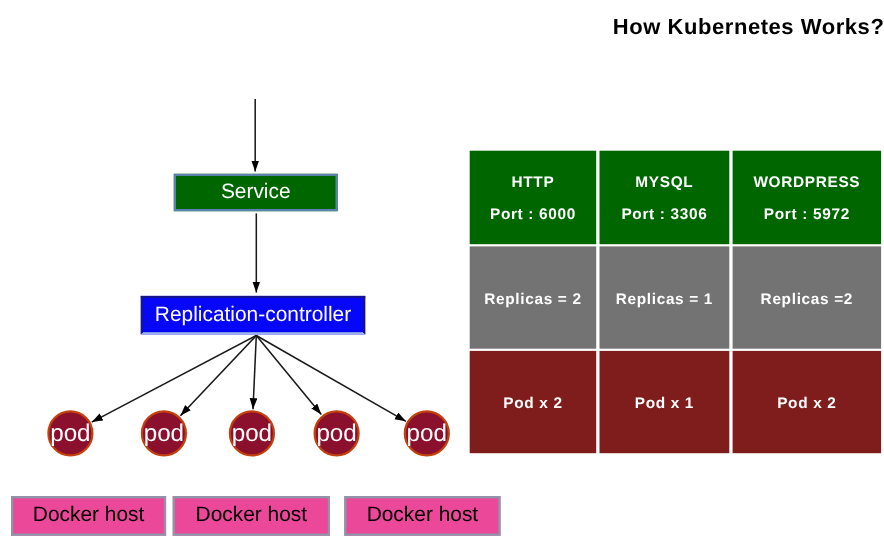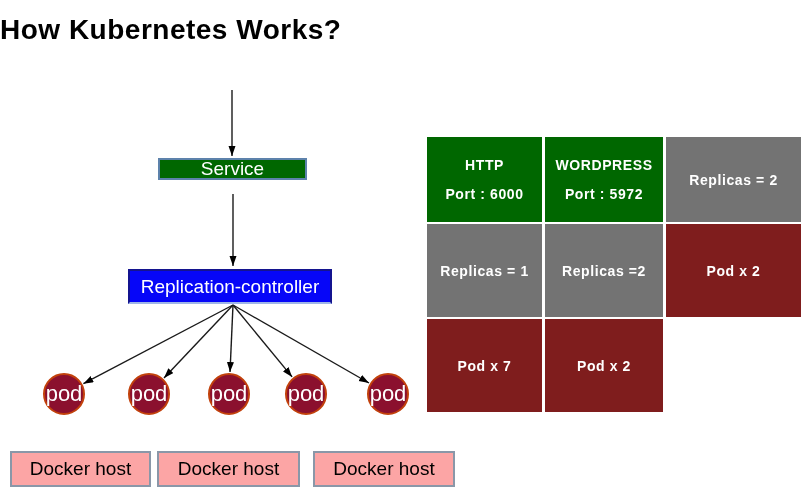--- a/index.html
+++ b/index.html
@@ -2,45 +2,45 @@
 <html><head>
 <meta charset="utf-8">
 <style>
   html,body{margin:0;padding:0;background:#fff;}
   .stage{
     position:relative;width:804px;height:491px;background:#ffffff;
     font-family:"Liberation Sans",sans-serif;overflow:hidden;
   }
   .title{
     position:absolute;top:14px;left:0;width:100%;
-    text-align:left;font-size:28px;font-weight:bold;color:#000;
+    text-align:right;font-size:20px;font-weight:bold;color:#000;
     letter-spacing:0.5px;margin:0;
   }
   svg.arrows{position:absolute;left:0;top:0;width:804px;height:491px;}
 
   .node{
     position:absolute;display:flex;align-items:center;justify-content:center;
     box-sizing:border-box;color:#fff;
   }
   .service-box{
-    left:158px;top:158px;width:149px;height:22px;
+    left:158px;top:158px;width:149px;height:34px;
     background:#006700;border:2px solid #5d82ab;font-size:19px;
   }
   .rc-box{
     left:128px;top:269px;width:204px;height:35px;
     background:#0606f8;border:2px solid #14148f;border-bottom-color:#9fb6e8;
     font-size:19px;
   }
   .pod{
     width:42px;height:42px;border-radius:50%;
     background:#8b102e;border:2px solid #c2410c;
     top:373px;font-size:22px;
   }
   .docker-host{
-    top:451px;height:36px;background:#fca5a5;border:2px solid #8a97a8;
+    top:451px;height:36px;background:#ec4899;border:2px solid #8a97a8;
     color:#000;font-size:19px;
   }
 
   .k8s-table{
     position:absolute;left:427px;top:137px;
     display:grid;
     grid-template-columns:115px 118px 135px;
     grid-template-rows:85px 93px 93px;
     column-gap:3px;row-gap:2px;
   }
@@ -109,38 +109,42 @@
   <div class="node docker-host" style="left:313px;width:142px">
     <span>Docker host</span>
   </div>
 
   <div class="k8s-table">
     <div class="cell head">
       <span>HTTP</span>
       <span>Port : 6000</span>
     </div>
     <div class="cell head">
+      <span>MYSQL</span>
+      <span>Port : 3306</span>
+    </div>
+    <div class="cell head">
       <span>WORDPRESS</span>
       <span>Port : 5972</span>
     </div>
 
     <div class="cell repl">
       <span>Replicas = 2</span>
     </div>
     <div class="cell repl">
       <span>Replicas = 1</span>
     </div>
     <div class="cell repl">
       <span>Replicas =2</span>
     </div>
 
     <div class="cell podrow">
       <span>Pod x 2</span>
     </div>
     <div class="cell podrow">
-      <span>Pod x 7</span>
+      <span>Pod x 1</span>
     </div>
     <div class="cell podrow">
       <span>Pod x 2</span>
     </div>
   </div>
 
 </div>
 
 </body></html>

